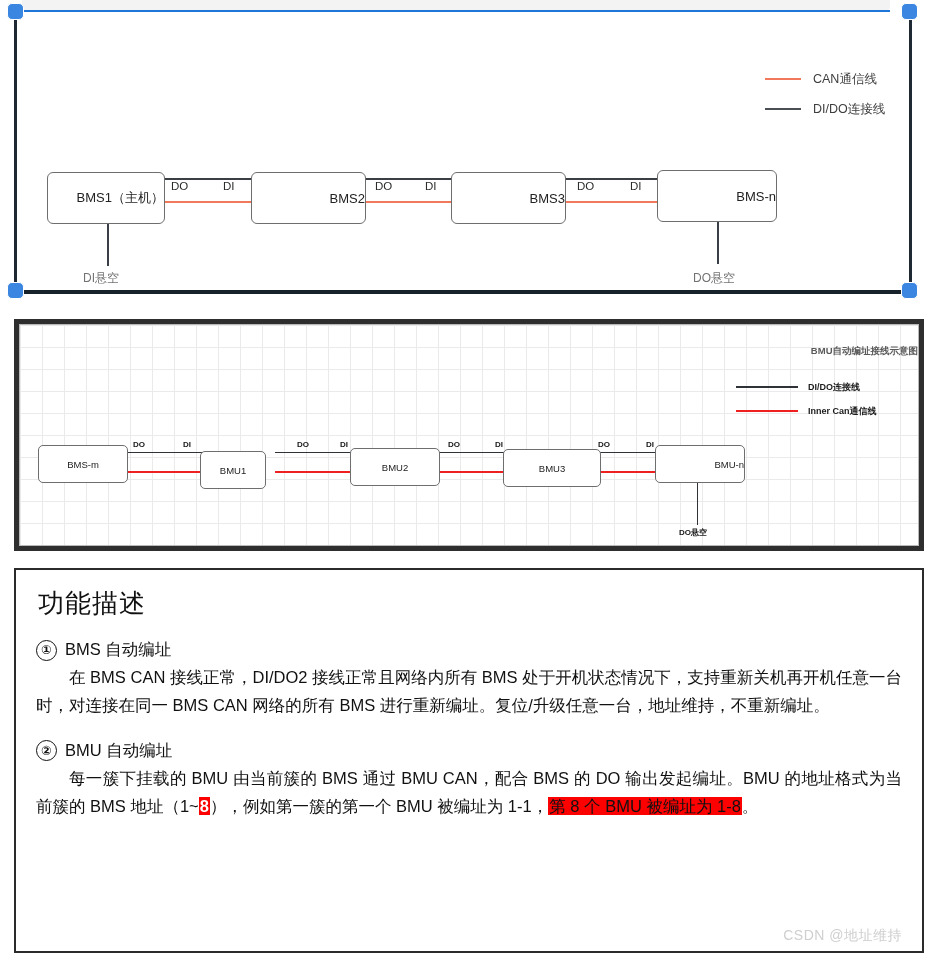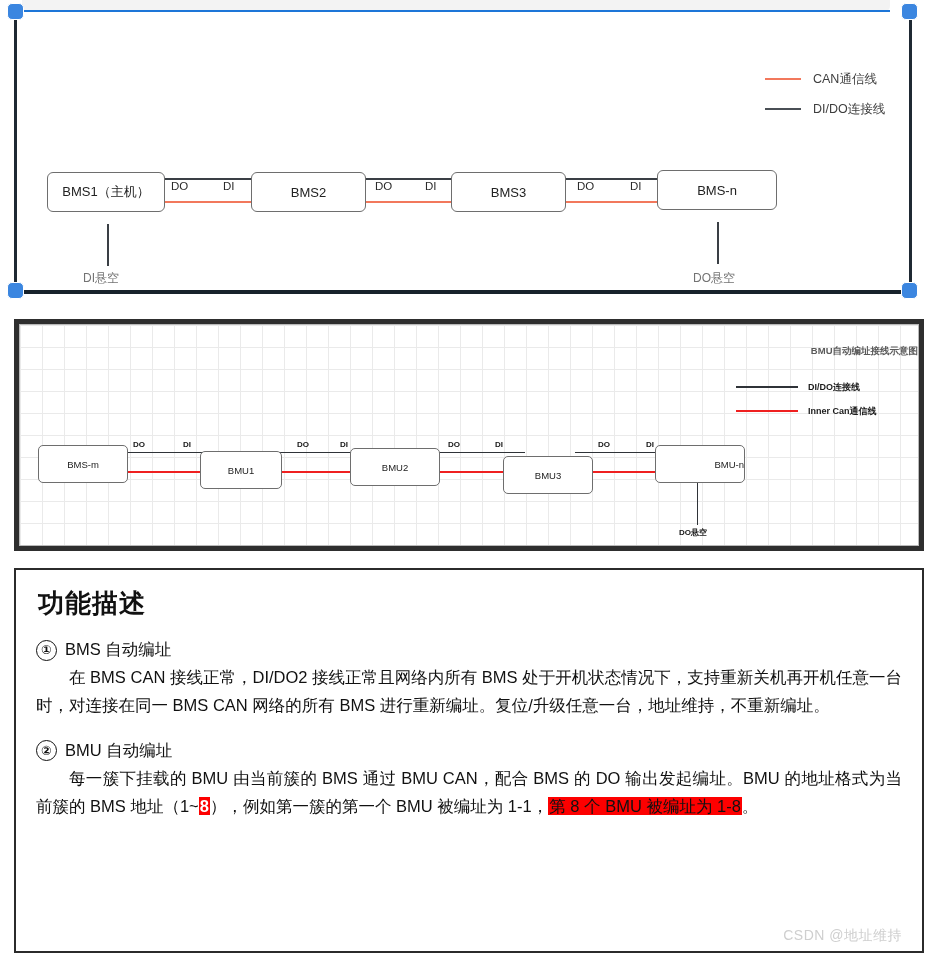--- a/index.html
+++ b/index.html
@@ -42,22 +42,22 @@
   #fig1-legend{position:absolute;left:762px;top:68px;width:150px;}
   .lg-row{display:flex;align-items:center;height:30px;}
   .lg-line{width:36px;height:2px;margin-right:12px;flex:0 0 auto;}
   .lg-txt{font-size:12.5px;color:#3d3d3d;white-space:nowrap;}
 
   
   #fig1-chain{position:absolute;left:0;top:0;width:938px;height:290px;}
   .bx1{
     position:absolute;box-sizing:border-box;
     border:1.6px solid #6e6e6e;border-radius:6px;background:#fff;
-    display:flex;align-items:center;justify-content:center;
-    font-size:13px;color:#222;height:40px;
+    display:flex;align-items:center;justify-content:flex-end;
+    font-size:13px;color:#222;height:52px;
   }
   .wire-dk{position:absolute;background:#3a3f45;height:1.6px;}
   .wire-or{position:absolute;background:#f2785c;height:1.8px;}
   .wire-v{position:absolute;background:#3a3f45;width:1.6px;}
   .pinlbl{position:absolute;font-size:11.5px;color:#2b2b2b;}
   .flabel{position:absolute;font-size:12px;color:#737373;white-space:nowrap;}
 
   
   #fig2-wrap{
     position:absolute;left:14px;top:319px;width:910px;height:232px;
@@ -94,21 +94,21 @@
   .pin2{position:absolute;font-size:8px;font-weight:bold;color:#151515;}
   .flabel2{position:absolute;font-size:8px;font-weight:bold;color:#151515;white-space:nowrap;}
 
   
   #doc{
     position:absolute;left:14px;top:568px;width:910px;height:385px;
     box-sizing:border-box;border:2px solid #2b2b2b;background:#fff;
     padding:14px 20px 0 20px;
   }
   #doc-h{
-    font-size:26px;font-weight:bold;color:#111;letter-spacing:1px;
+    font-size:26px;font-weight:normal;color:#111;letter-spacing:1px;
     margin:2px 0 18px 2px;
   }
   .sec{margin-bottom:8px;}
   .sec-head{
     font-size:16.5px;color:#111;margin:0 0 2px 0;
     display:flex;align-items:center;gap:8px;
   }
   .circnum{
     display:inline-flex;align-items:center;justify-content:center;
     width:19px;height:19px;border:1.4px solid #111;border-radius:50%;
@@ -220,27 +220,27 @@
 
     <div class="wire2-dk" style="left:405px;top:127px;width:100px;"></div>
     <div class="wire2-rd" style="left:405px;top:146px;width:100px;"></div>
 
     <div class="wire2-dk" style="left:555px;top:127px;width:100px;"></div>
     <div class="wire2-rd" style="left:555px;top:146px;width:100px;"></div>
 
     <div class="bx2" style="left:18px;top:120px;width:90px;">
       <span>BMS-m</span>
     </div>
-    <div class="bx2" style="left:180px;top:126px;width:82px;">
+    <div class="bx2" style="left:180px;top:126px;width:66px;">
       <span>BMU1</span>
     </div>
     <div class="bx2" style="left:330px;top:123px;width:90px;">
       <span>BMU2</span>
     </div>
-    <div class="bx2" style="left:483px;top:131px;width:90px;">
+    <div class="bx2" style="left:483px;top:124px;width:98px;">
       <span>BMU3</span>
     </div>
     <div class="bx2" style="left:635px;top:120px;width:90px;justify-content:flex-end;">
       <span>BMU-n</span>
     </div>
 
     <div class="pin2" style="left:113px;top:115px;">DO</div>
     <div class="pin2" style="left:163px;top:115px;">DI</div>
     <div class="pin2" style="left:277px;top:115px;">DO</div>
     <div class="pin2" style="left:320px;top:115px;">DI</div>

